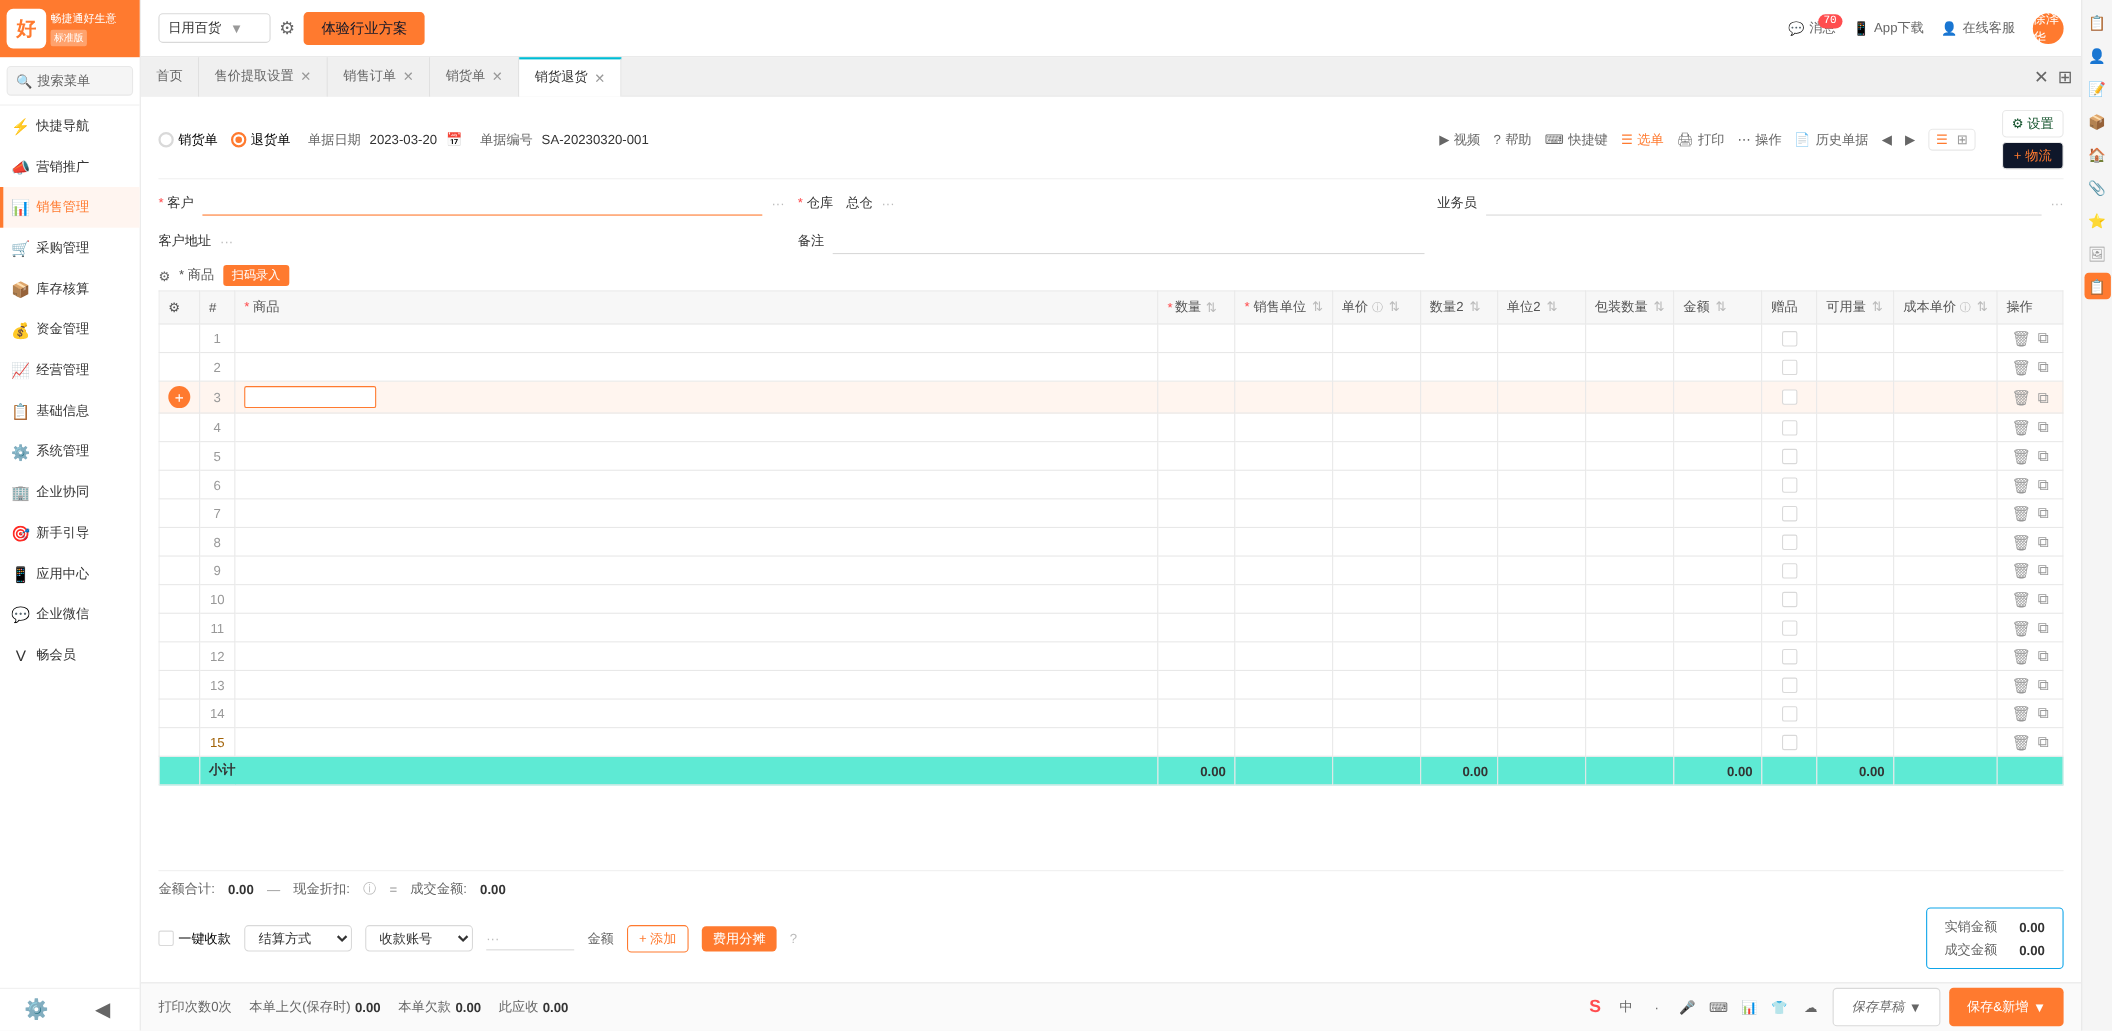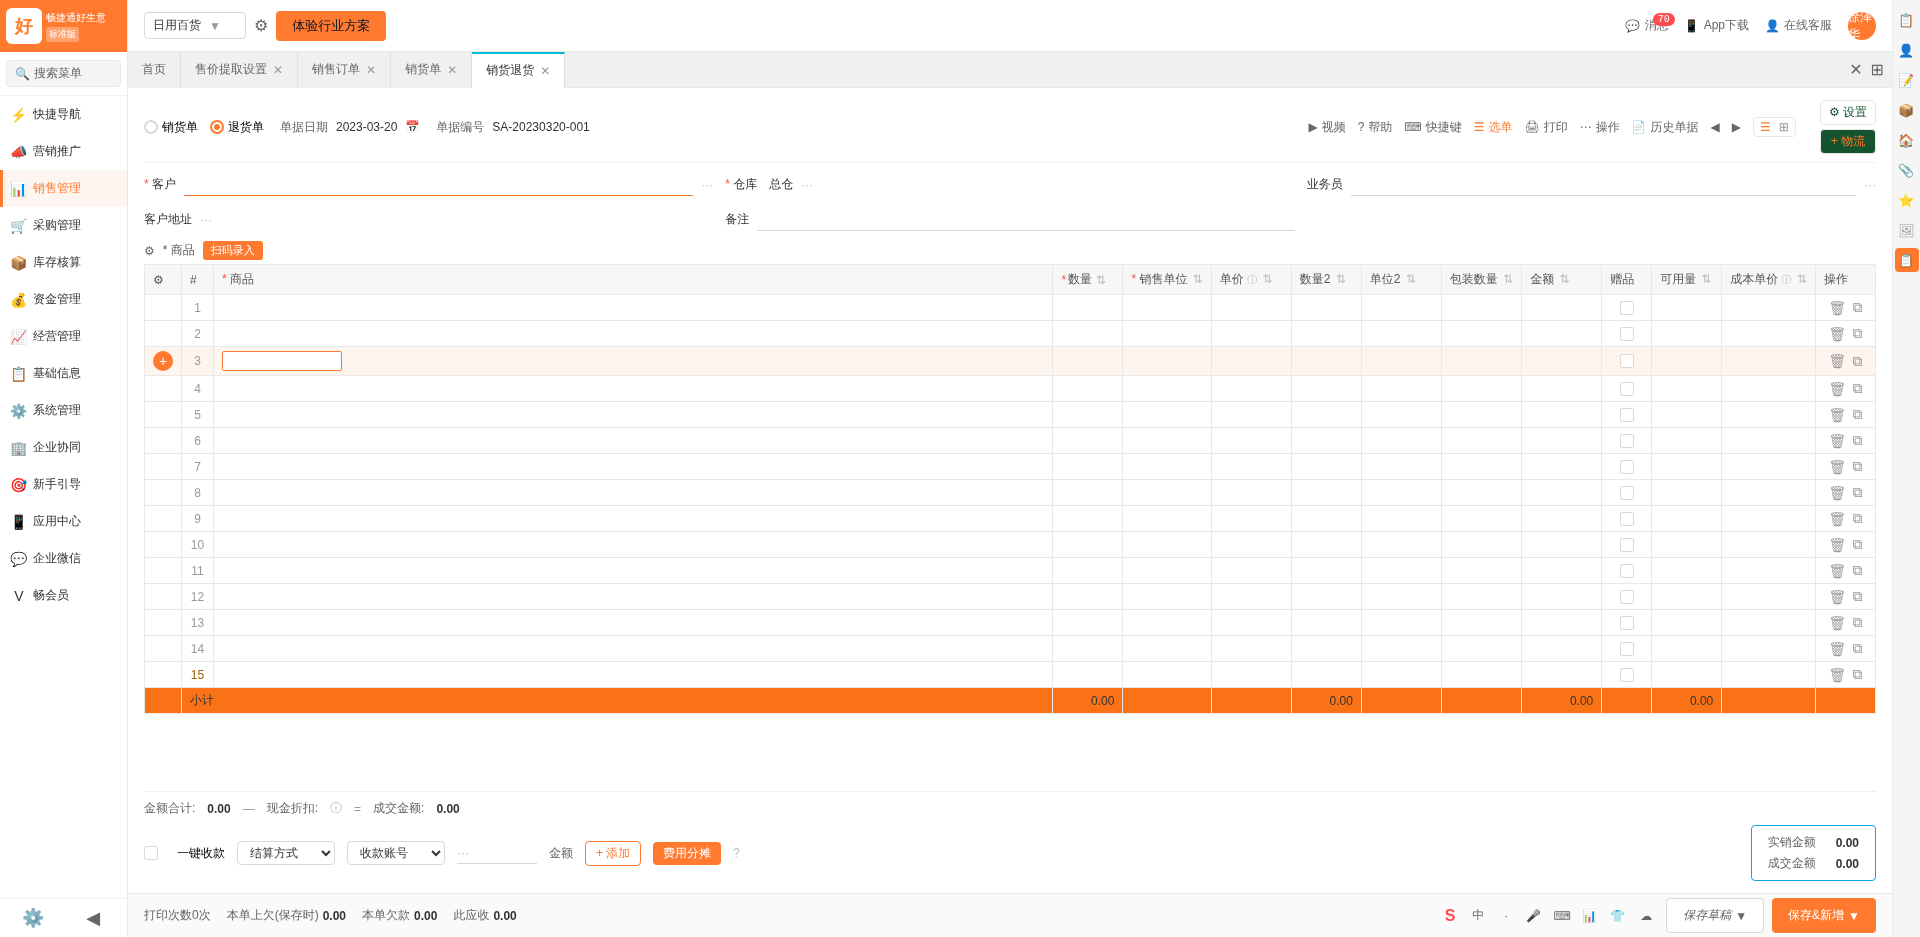--- a/index.html
+++ b/index.html
@@ -55,21 +55,21 @@
     .radio-dot.checked::after { content: ''; width: 6px; height: 6px; border-radius: 50%; background: #ff7a2f; display: block; }
     .form-date-info { display: flex; align-items: center; gap: 8px; }
     .form-label { color: #666; }
     .form-value { color: #333; }
     .calendar-icon { color: #999; cursor: pointer; }
     .form-toolbar { margin-left: auto; display: flex; align-items: center; gap: 12px; }
     .toolbar-btn { background: none; border: none; cursor: pointer; color: #666; display: flex; align-items: center; gap: 4px; font-size: 12px; }
     .toolbar-btn-orange { color: #ff7a2f; }
     .toolbar-btn-group { display: flex; gap: 8px; border: 1px solid #e8e8e8; border-radius: 4px; padding: 2px 6px; }
     .settings-btn { background: #fff; border: 1px solid #e8e8e8; border-radius: 4px; padding: 3px 8px; cursor: pointer; color: #14532d; }
-    .wuliu-btn { background: #14532d; border: 1px solid #e8e8e8; border-radius: 4px; padding: 3px 8px; cursor: pointer; color: #ff7a2f; }
+    .wuliu-btn { background: #0f172a; border: 1px solid #e8e8e8; border-radius: 4px; padding: 3px 8px; cursor: pointer; color: #ff7a2f; }
 
     
     .form-fields { display: grid; grid-template-columns: 1fr 1fr 1fr; gap: 12px; }
     .form-field { display: flex; align-items: center; gap: 8px; }
     .form-field-label { color: #333; white-space: nowrap; }
     .required { color: #ff4d4f; }
     .form-field-input { flex: 1; border: none; border-bottom: 1px solid #d9d9d9; padding: 4px 0; color: #333; outline: none; background: transparent; }
     .form-field-dots { color: #bbb; cursor: pointer; }
 
     
@@ -94,33 +94,33 @@
     .col-amount { width: 80px; }
     .col-gift { width: 50px; text-align: center; }
     .col-avail { width: 70px; }
     .col-cost { width: 80px; }
     .col-ops { width: 60px; text-align: center; }
     .sort-icon { color: #bbb; margin-left: 2px; }
     .checkbox-cell { display: flex; justify-content: center; align-items: center; }
     .custom-checkbox { width: 14px; height: 14px; border: 1px solid #d9d9d9; border-radius: 2px; background: #fff; }
     .row-ops { display: flex; gap: 6px; justify-content: center; }
     .row-op-btn { background: none; border: none; cursor: pointer; color: #999; font-size: 14px; }
-    .subtotal-row td { background: #f97316; font-weight: normal; }
+    .subtotal-row td { background: #5eead4; font-weight: bold; }
 
     
     .form-footer { border-top: 1px solid #f0f0f0; padding-top: 8px; }
     .footer-calc { display: flex; align-items: center; gap: 12px; font-size: 13px; }
     .footer-label { color: #666; }
     .footer-value { color: #333; font-weight: bold; }
     .footer-minus { color: #999; }
     .footer-equals { color: #999; }
     .footer-result { color: #333; font-weight: bold; }
 
     .footer-bottom { display: flex; align-items: center; gap: 12px; margin-top: 8px; }
-    .checkbox-label { display: flex; align-items: center; gap: 19px; cursor: pointer; }
+    .checkbox-label { display: flex; align-items: center; gap: 4px; cursor: pointer; }
     .footer-select { border: 1px solid #d9d9d9; border-radius: 4px; padding: 3px 20px 3px 8px; color: #333; background: #fff; cursor: pointer; }
     .footer-input-dots { border: none; border-bottom: 1px solid #d9d9d9; padding: 3px 0; color: #bbb; min-width: 80px; }
     .footer-add-btn { background: none; border: 1px solid #ff7a2f; color: #ff7a2f; border-radius: 4px; padding: 3px 10px; cursor: pointer; display: flex; align-items: center; gap: 3px; }
     .footer-feiyong-btn { background: #ff7a2f; color: #fff; border: none; border-radius: 4px; padding: 3px 10px; cursor: pointer; }
 
     
     .status-bar { height: 44px; background: #fafafa; border-top: 1px solid #e8e8e8; display: flex; align-items: center; padding: 0 16px; gap: 16px; flex-shrink: 0; }
     .status-item { display: flex; align-items: center; gap: 4px; color: #666; }
     .status-value { color: #333; font-weight: bold; }
     .status-bar-right { margin-left: auto; display: flex; align-items: center; gap: 8px; }

